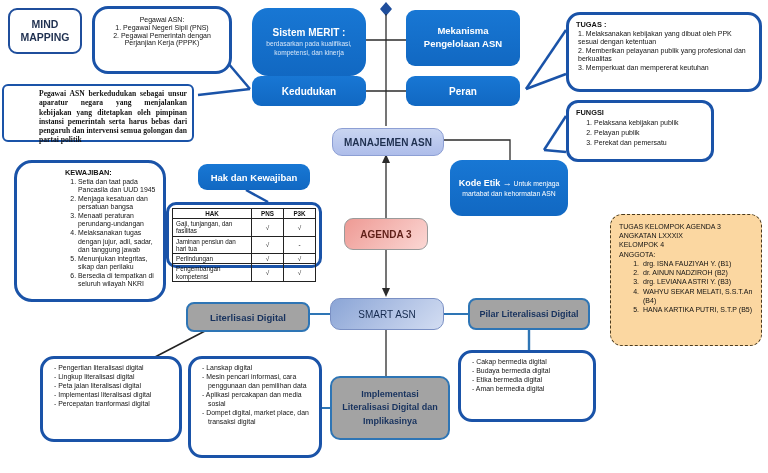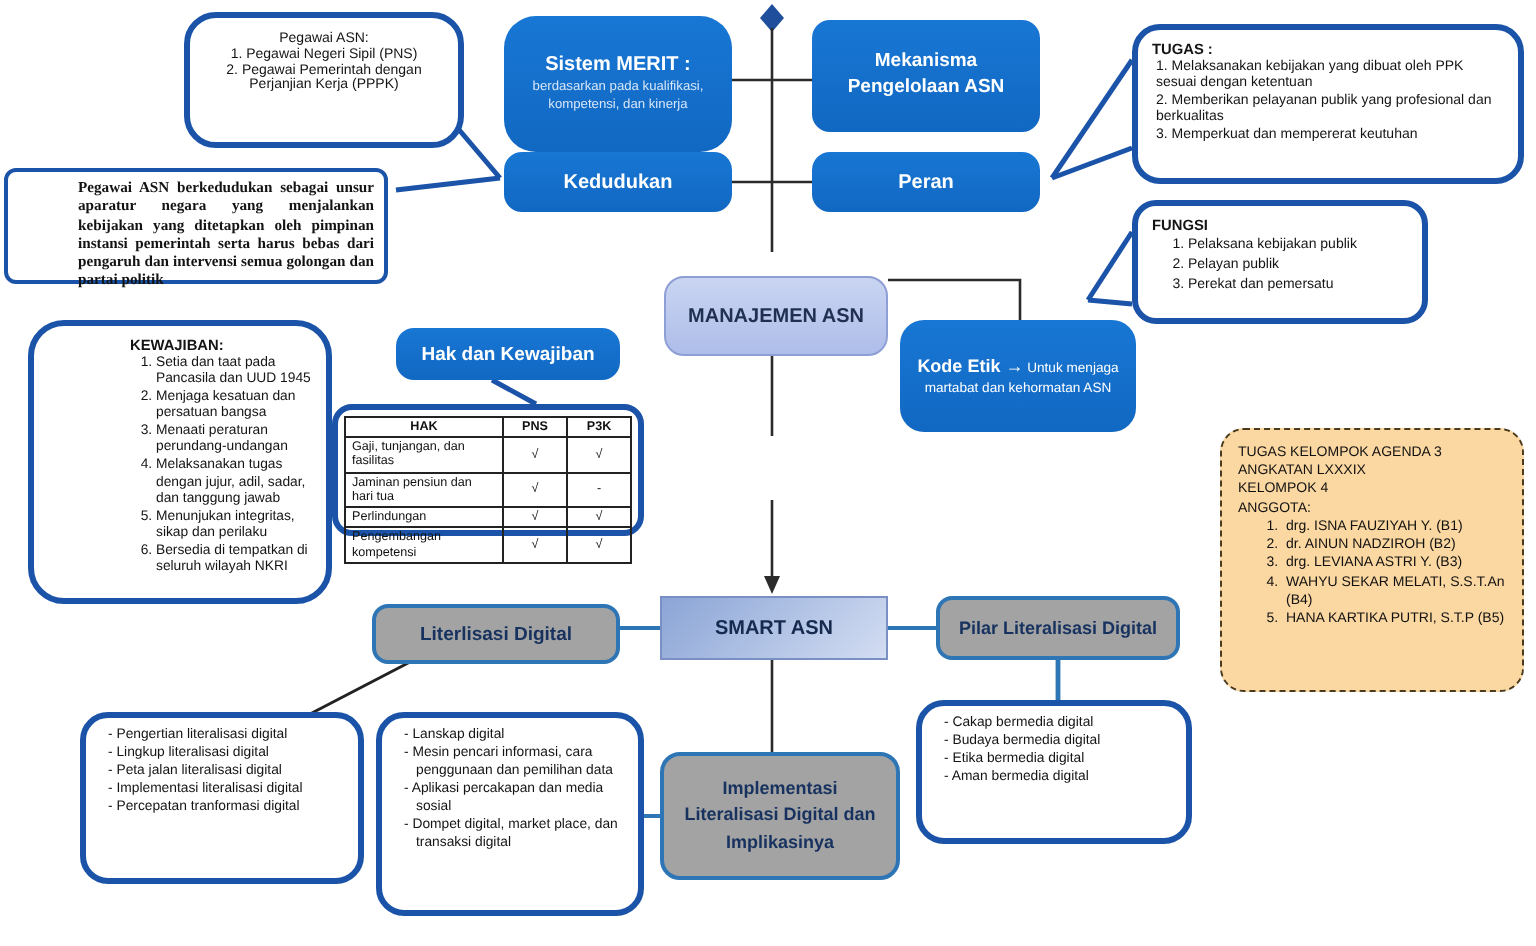--- a/index.html
+++ b/index.html
@@ -33,22 +33,22 @@
   ul.dash{margin:0;padding-left:4px;list-style:none;font-size:6.9px;line-height:1.3;}
   ul.dash li{padding-left:6px;text-indent:-6px;}
   ul.dash li::before{content:"-  ";}
 
   .merit-sub{font-weight:normal;font-size:6.6px;color:#d6e6f8;line-height:1.25;margin-top:2px;padding:0 6px;}
 
   .manajemen{background:linear-gradient(180deg,#c9d5f1,#aebdea);border:1.5px solid #8d9fd4;border-radius:10px;
              color:#1f3050;font-weight:bold;font-size:10px;display:flex;align-items:center;justify-content:center;}
   .agenda{background:linear-gradient(135deg,#ee9a94,#fbd7d4);border:1.5px solid #9a9a9a;border-radius:9px;
           color:#5f1f18;font-weight:bold;font-size:10px;display:flex;align-items:center;justify-content:center;}
-  .smart{background:linear-gradient(135deg,#8ba5d6,#d3ddf2);border:1.5px solid #7a90c4;border-radius:0;
-         color:#152a4e;font-weight:bold;font-size:10px;display:flex;align-items:center;justify-content:center;}
+  .smart{background:linear-gradient(135deg,#8ba5d6,#d3ddf2);border:1.5px solid #7a90c4;border-radius:10px;
+         color:#152a4e;font-weight:normal;font-size:10px;display:flex;align-items:center;justify-content:center;}
 
   .kodeetik{border-radius:12px;font-weight:normal;padding:4px 8px;font-size:6.8px;line-height:1.35;}
   .kodeetik b{font-size:9px;}
 
   .tablewrap{border:3px solid #1a53a8;border-radius:10px;background:#fff;padding:3px;}
   table.hak{border-collapse:collapse;width:100%;}
   table.hak th,table.hak td{border:1px solid #222;font-size:6.3px;padding:1px 3px;line-height:1.15;}
   table.hak th{font-weight:bold;text-align:center;}
   table.hak td.c{text-align:center;width:25px;}
 
@@ -88,20 +88,21 @@
 
     <line x1="222" y1="56" x2="250" y2="89" stroke="#1a53a8" stroke-width="2.5"></line>
     <line x1="198" y1="95" x2="250" y2="89" stroke="#1a53a8" stroke-width="2.5"></line>
     <line x1="246" y1="190" x2="268" y2="202" stroke="#1a53a8" stroke-width="2.5"></line>
     <line x1="566" y1="30" x2="526" y2="89" stroke="#1a53a8" stroke-width="2.5"></line>
     <line x1="566" y1="74" x2="526" y2="89" stroke="#1a53a8" stroke-width="2.5"></line>
     <line x1="566" y1="116" x2="544" y2="150" stroke="#1a53a8" stroke-width="2.5"></line>
     <line x1="566" y1="152" x2="544" y2="150" stroke="#1a53a8" stroke-width="2.5"></line>
   </svg>
 
+  <div class="abs mind" style="left:8px;top:8px;width:74px;height:46px;">MIND MAPPING</div>
 
   <div class="abs callout pegawai" style="left:92px;top:6px;width:140px;height:68px;">
     <div class="t">Pegawai ASN:</div>
     <div class="it">1. Pegawai Negeri Sipil (PNS)</div>
     <div class="it">2. Pegawai Pemerintah dengan Perjanjian Kerja (PPPK)</div>
   </div>
 
   <div class="abs callout para" style="left:2px;top:84px;width:192px;height:58px;padding-left:35px;">Pegawai ASN berkedudukan sebagai unsur aparatur negara yang menjalankan kebijakan yang ditetapkan oleh pimpinan instansi pemerintah serta harus bebas dari pengaruh dan intervensi semua golongan dan partai politik</div>
 
   <div class="abs callout" style="left:14px;top:160px;width:152px;height:142px;border-radius:18px;padding-left:48px;">
@@ -120,21 +121,21 @@
 
   <div class="abs bluebox" style="left:252px;top:8px;width:114px;height:68px;border-radius:16px;font-size:10px;">
     <div>Sistem MERIT :</div>
     <div class="merit-sub">berdasarkan pada kualifikasi, kompetensi, dan kinerja</div>
   </div>
 
   <div class="abs bluebox" style="left:406px;top:10px;width:114px;height:56px;font-size:9.5px;padding:0 13px;line-height:1.35;">Mekanisma Pengelolaan ASN</div>
 
   <div class="abs bluebox" style="left:406px;top:76px;width:114px;height:30px;font-size:10px;">Peran</div>
 
-  <div class="abs manajemen" style="left:332px;top:138px;width:112px;height:40px;">MANAJEMEN ASN</div>
+  <div class="abs manajemen" style="left:332px;top:128px;width:112px;height:28px;">MANAJEMEN ASN</div>
 
   <div class="abs callout" style="left:566px;top:12px;width:196px;height:80px;">
     <div class="boxtitle">TUGAS :</div>
     <ol class="inside">
       <li>Melaksanakan kebijakan yang dibuat oleh PPK sesuai dengan ketentuan</li>
       <li>Memberikan pelayanan publik yang profesional dan berkualitas</li>
       <li>Memperkuat dan mempererat keutuhan</li>
     </ol>
   </div>
 
@@ -180,20 +181,21 @@
       </tr>
       <tr>
         <td>Pengembangan kompetensi</td>
         <td class="c">√</td>
         <td class="c">√</td>
       </tr>
     </tbody>
       </table>
   </div>
 
+  <div class="abs agenda" style="left:344px;top:218px;width:84px;height:32px;">AGENDA 3</div>
 
   <div class="abs smart" style="left:330px;top:298px;width:114px;height:32px;">SMART ASN</div>
 
   <div class="abs lightbox" style="left:186px;top:302px;width:124px;height:30px;font-size:9.5px;">Literlisasi Digital</div>
 
   <div class="abs lightbox" style="left:468px;top:298px;width:122px;height:32px;font-size:9px;">Pilar Literalisasi Digital</div>
 
   <div class="abs callout" style="left:40px;top:356px;width:142px;height:86px;">
     <ul class="dash">
       <li>Pengertian literalisasi digital</li>

